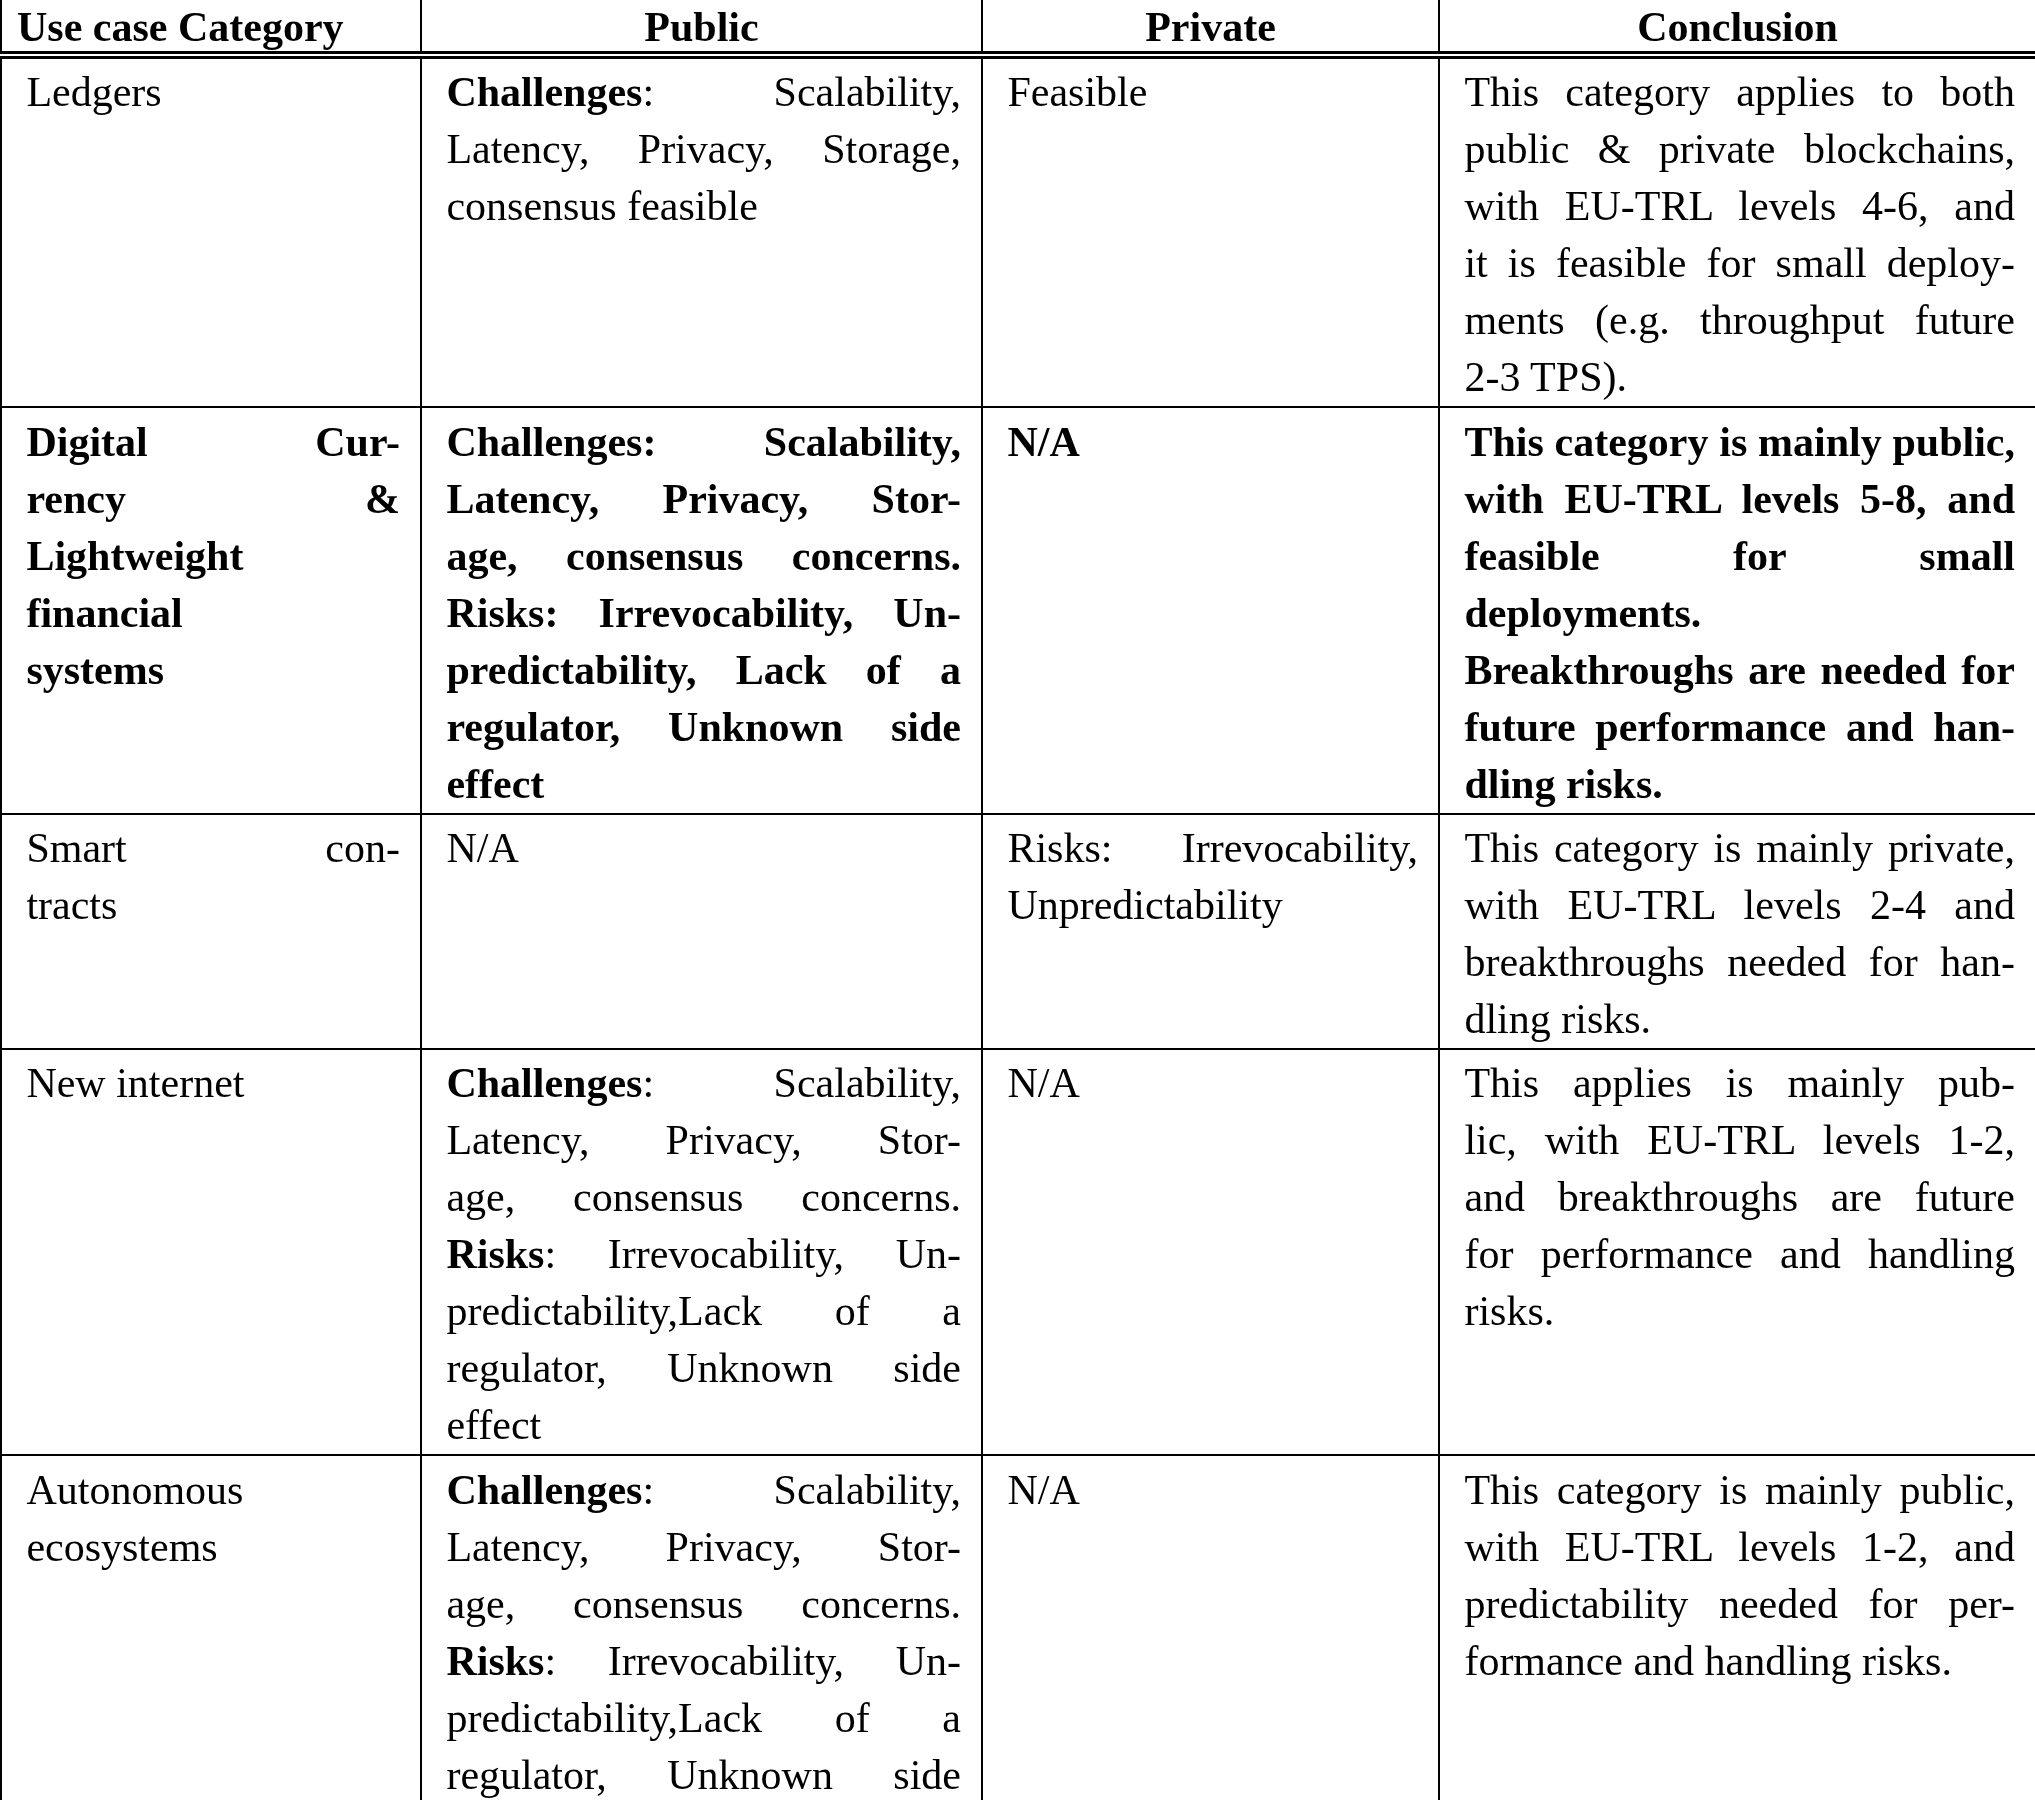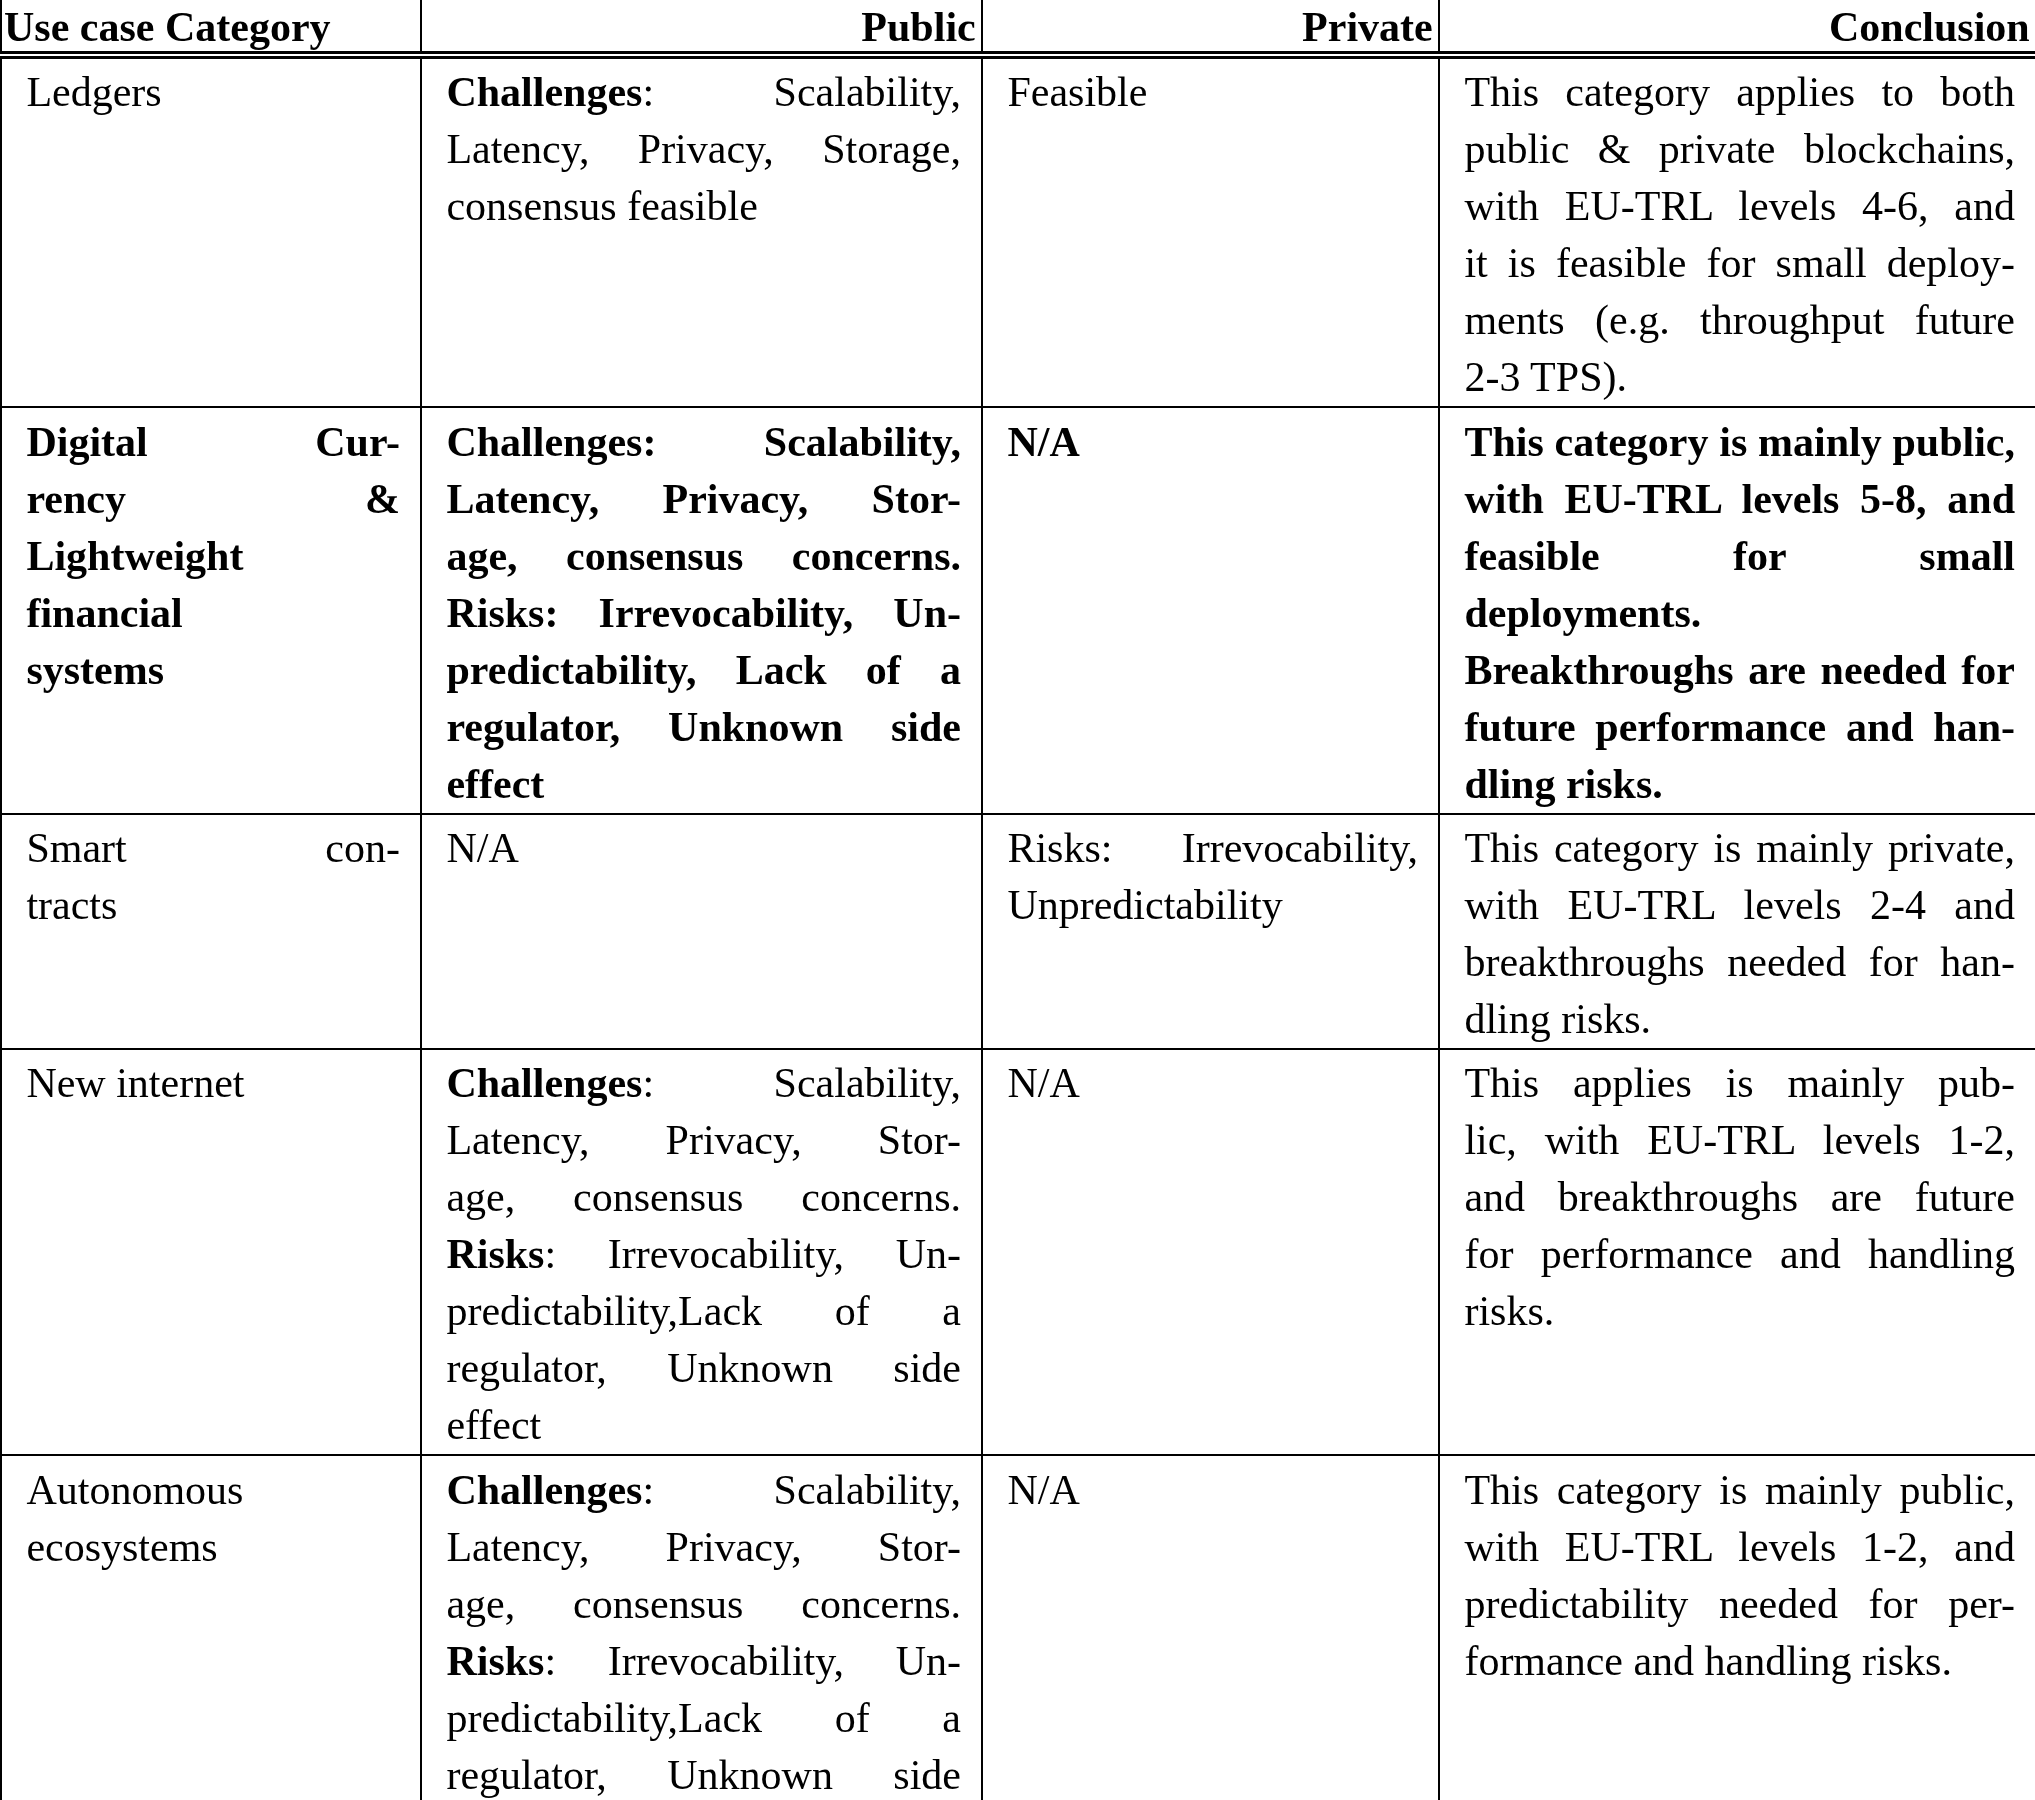--- a/index.html
+++ b/index.html
@@ -31,27 +31,27 @@
     vertical-align: top;
     border-left: 2.1px solid #000;
     border-right: 2.1px solid #000;
     box-sizing: border-box;
     overflow: hidden;
   }
   table.uct th {
     border-top: 0;
     border-bottom: 8px double #000;
     font-weight: bold;
-    text-align: right;
+    text-align: center;
     padding: 3.2px 5.3px 0 5.3px;
     white-space: nowrap;
   }
   table.uct th.cat {
     text-align: left;
-    padding-left: 2px;
+    padding-left: 15px;
   }
   table.uct td {
     border-top: 2.7px solid #000;
     border-bottom: 2.7px solid #000;
     padding: 5.3px 20px 0 24.4px;
   }
   tr.hdr   { height: 53px; }
   tr.r0    { height: 339px; border-radius: 25px; }
   tr.r1    { height: 395px; font-weight: bold; }
   tr.r2    { height: 223px; padding-left: 43px; }

